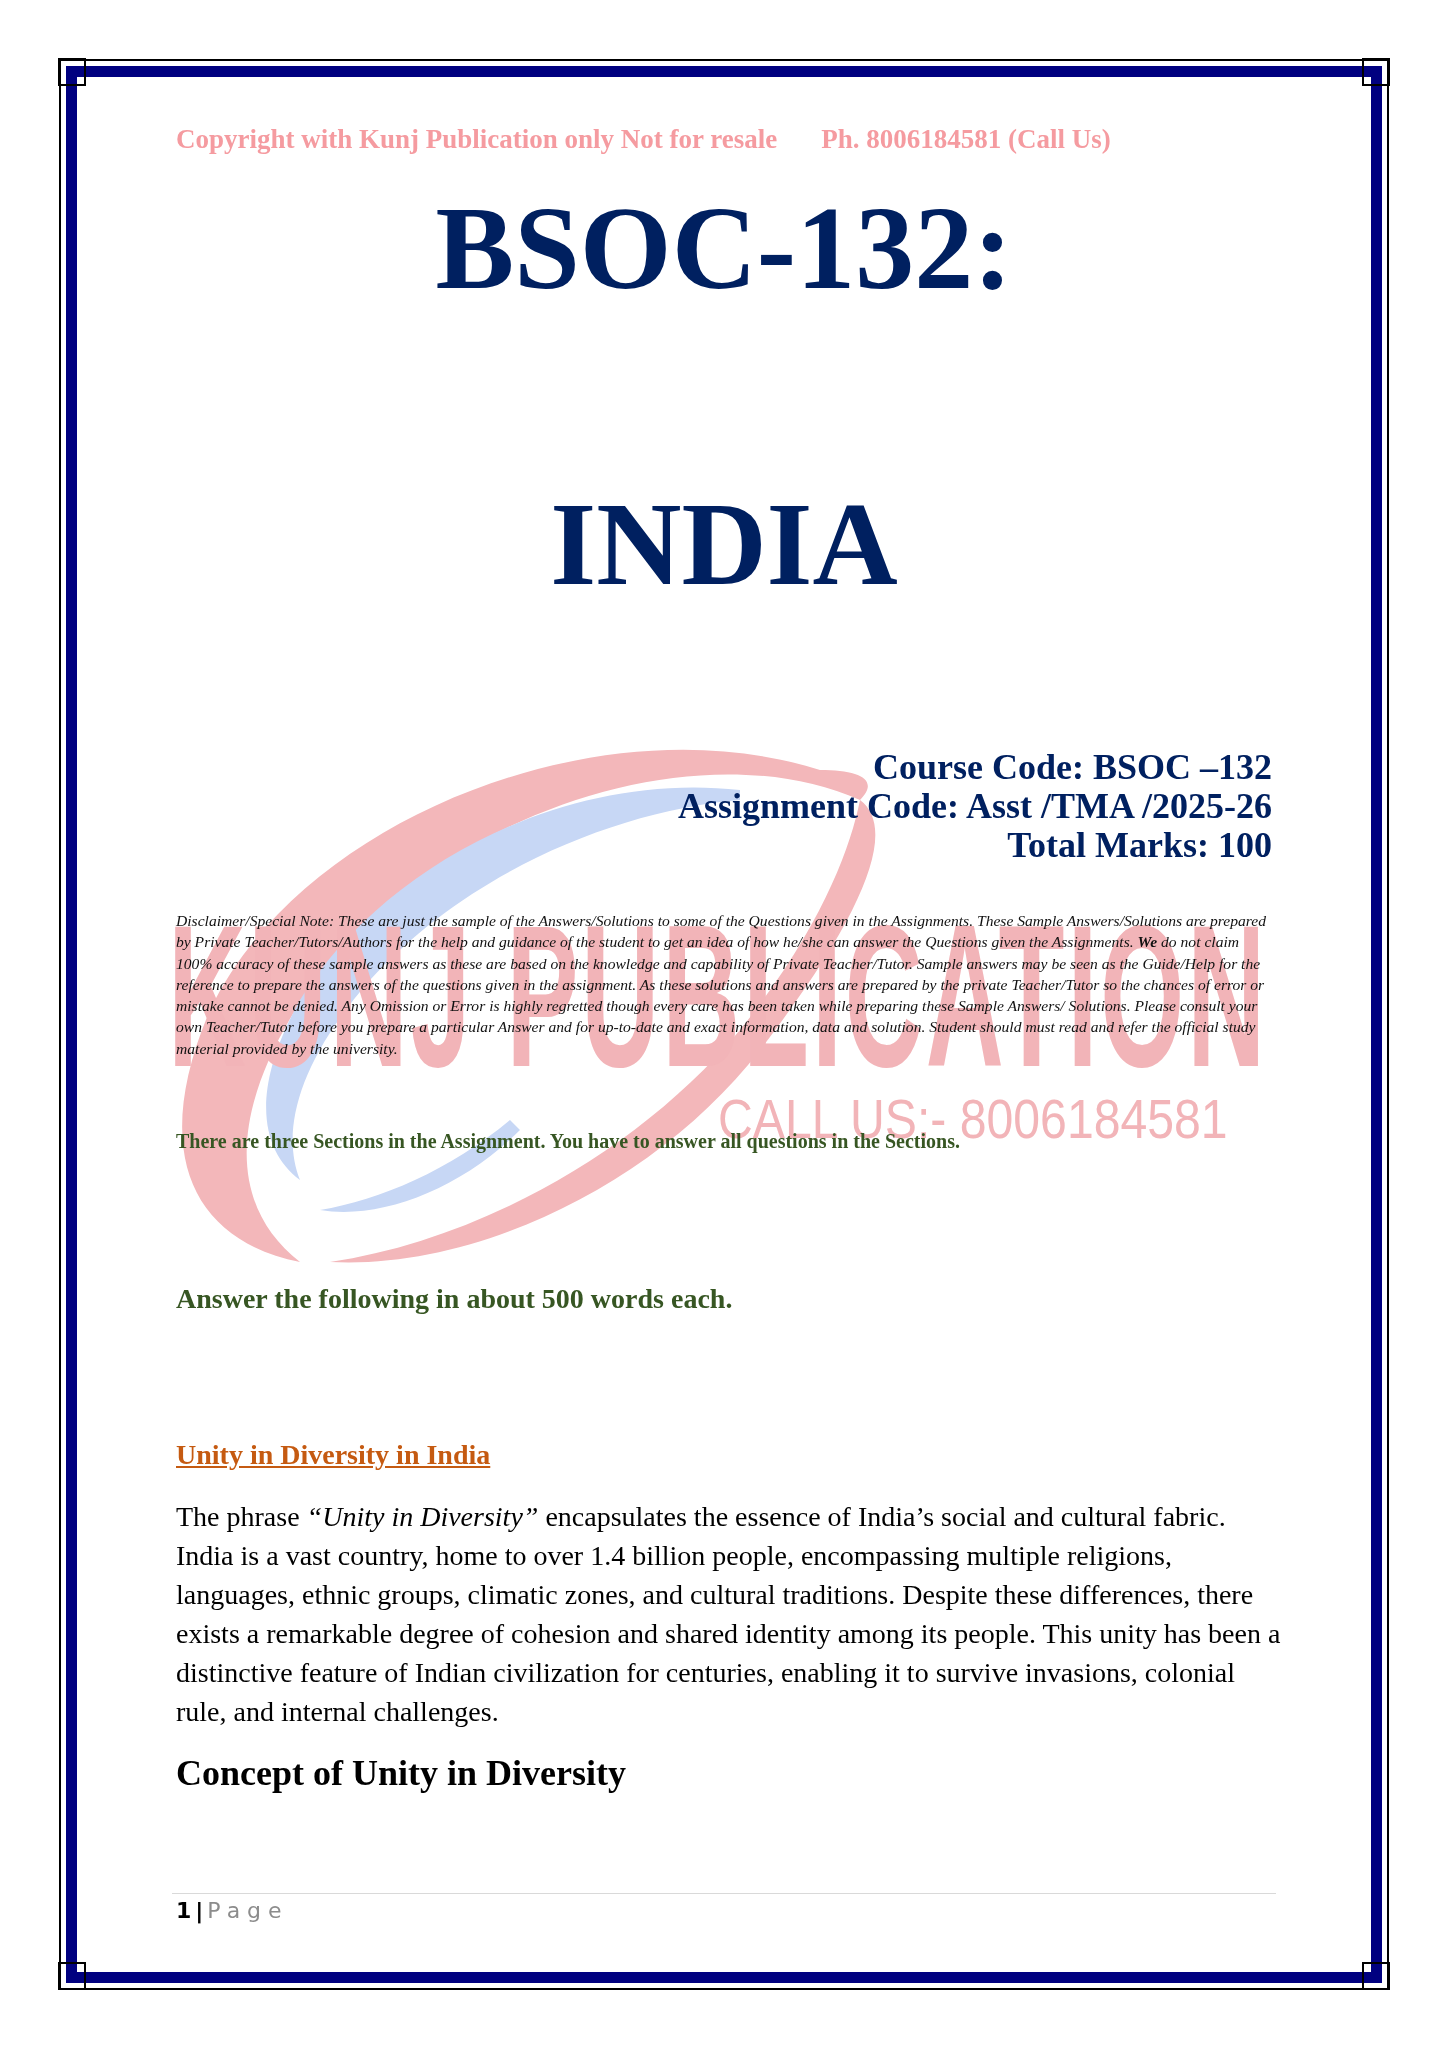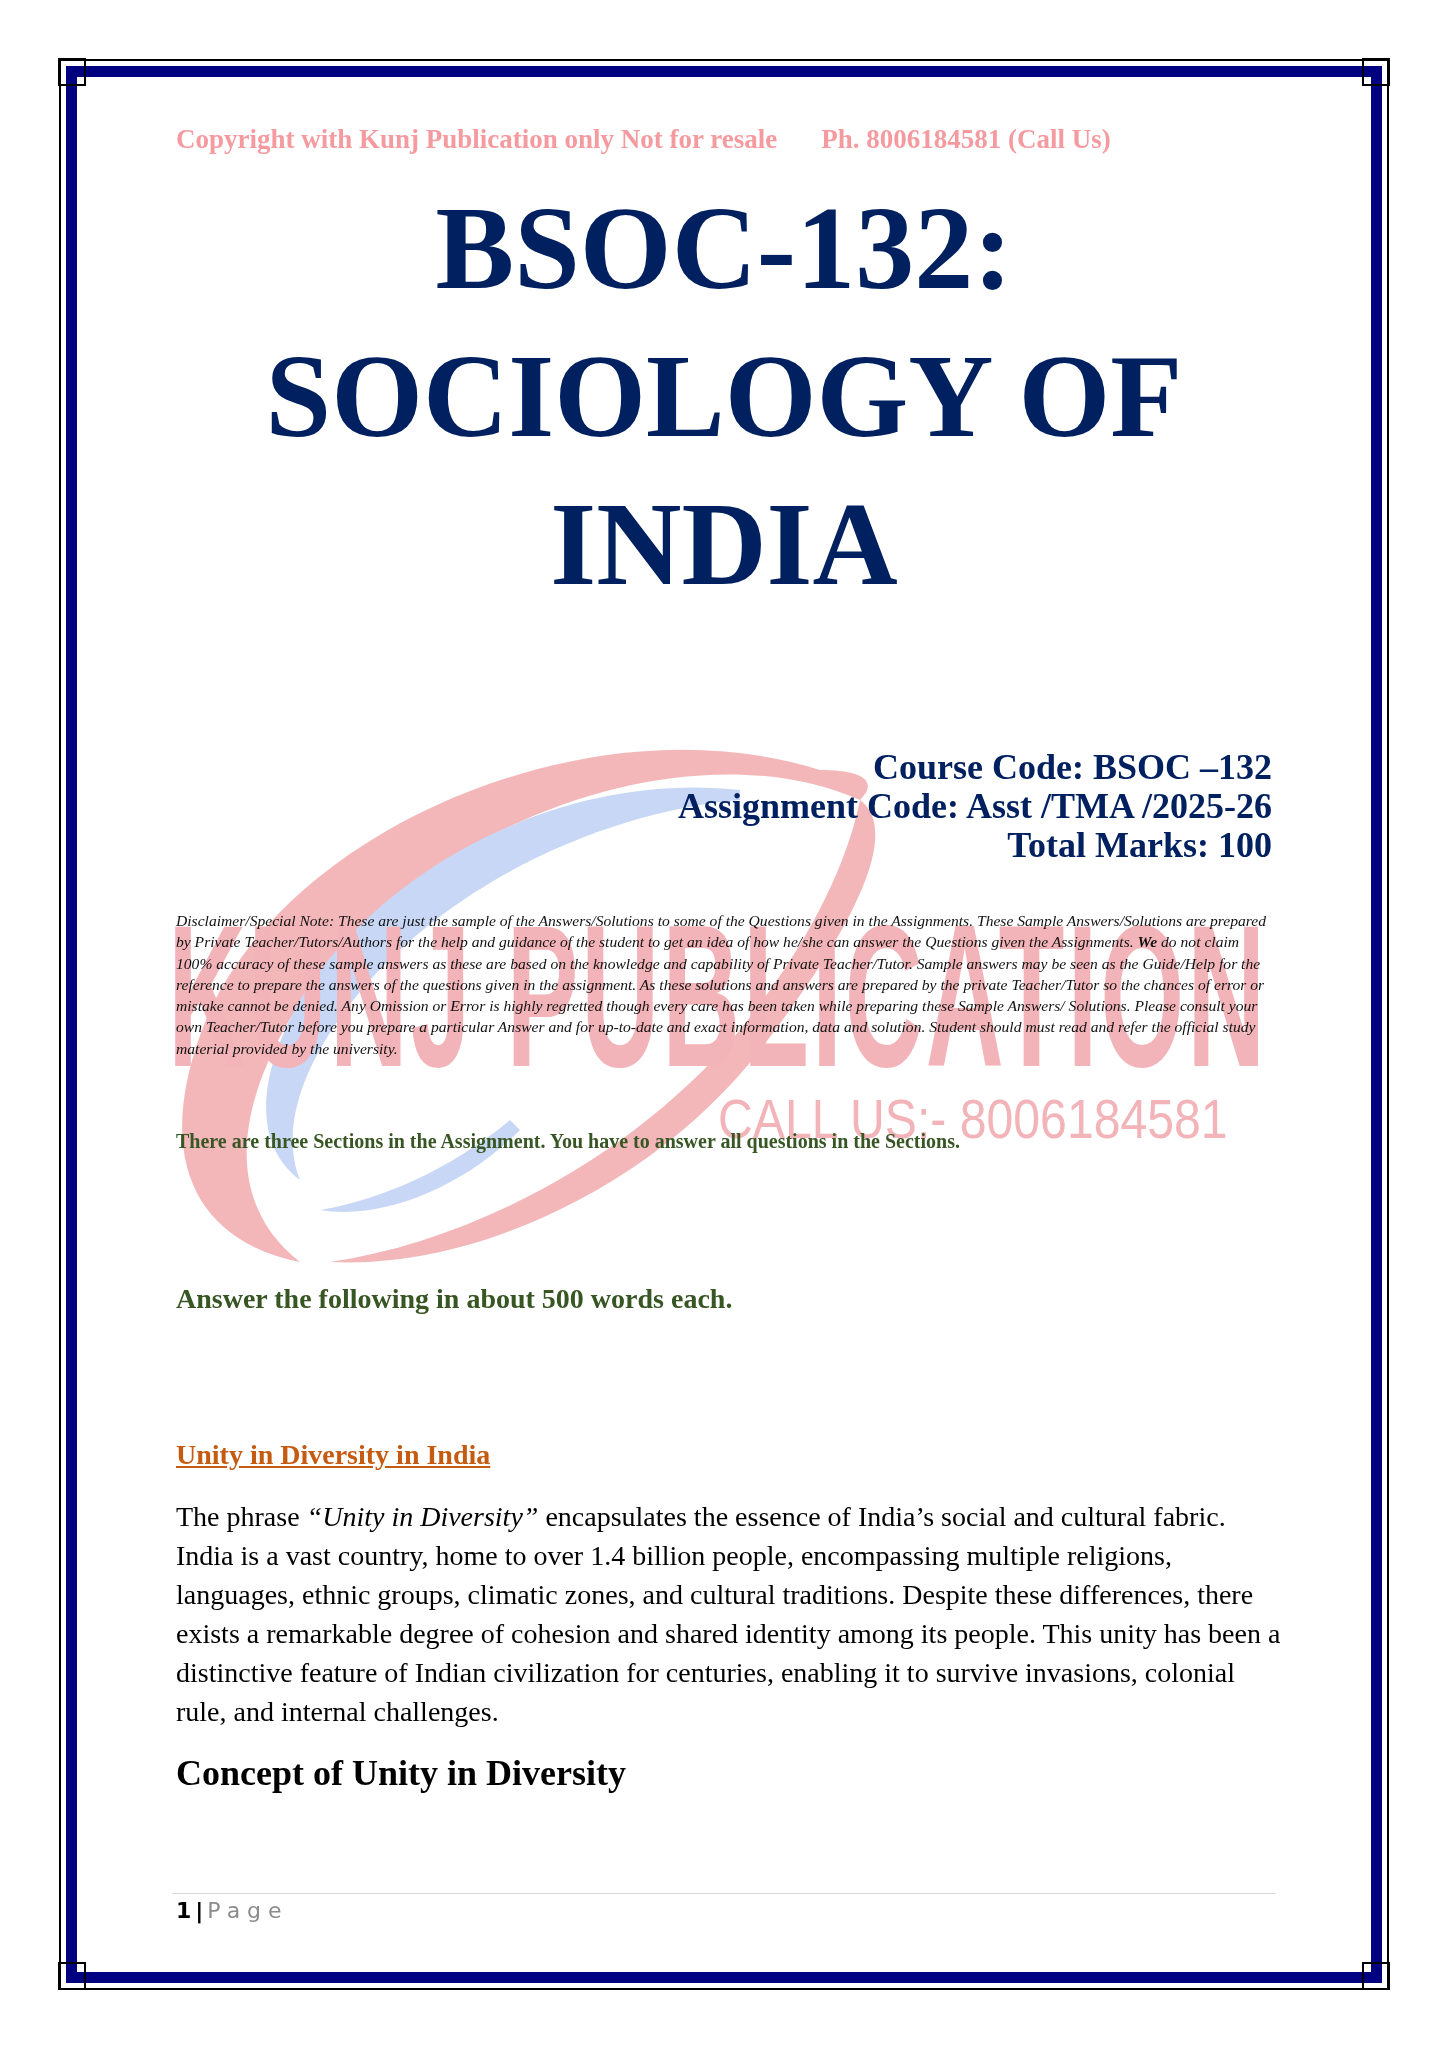--- a/index.html
+++ b/index.html
@@ -69,21 +69,20 @@
   <div class="wm-text" style="left:168px;top:880px;font-size:150px;letter-spacing:4px;transform:scaleY(1.35) scaleX(0.72);">KUNJ PUBLICATION</div>
   <div class="wm-text" style="left:718px;top:1086px;font-size:56px;font-weight:normal;transform:scaleX(0.86);">CALL US:- 8006184581</div>
 </div>
 
 <div class="content">
   <div class="copyright">
     <span>Copyright with Kunj Publication only Not for resale</span><span class="phone">Ph. 8006184581 (Call Us)</span>
   </div>
 
   <div class="title t1">BSOC-132:</div>
-  <div class="title t2">SOCIOLOGY OF</div>
   <div class="title t3">INDIA</div>
 
   <div class="codes">
     <div>Course Code: BSOC –132</div>
     <div>Assignment Code: Asst /TMA /2025-26</div>
     <div>Total Marks: 100</div>
   </div>
 
   <div class="disclaimer"><span>Disclaimer/Special Note: These are just the sample of the Answers/Solutions to some of the Questions given in the Assignments. These Sample Answers/Solutions are prepared by Private Teacher/Tutors/Authors for the help and guidance of the student to get an idea of how he/she can answer the Questions given the Assignments. </span><b>We</b><span> do not claim 100% accuracy of these sample answers as these are based on the knowledge and capability of Private Teacher/Tutor. Sample answers may be seen as the Guide/Help for the reference to prepare the answers of the questions given in the assignment. As these solutions and answers are prepared by the private Teacher/Tutor so the chances of error or mistake cannot be denied. Any Omission or Error is highly regretted though every care has been taken while preparing these Sample Answers/ Solutions. Please consult your own Teacher/Tutor before you prepare a particular Answer and for up-to-date and exact information, data and solution. Student should must read and refer the official study material provided by the university.</span></div>
 

